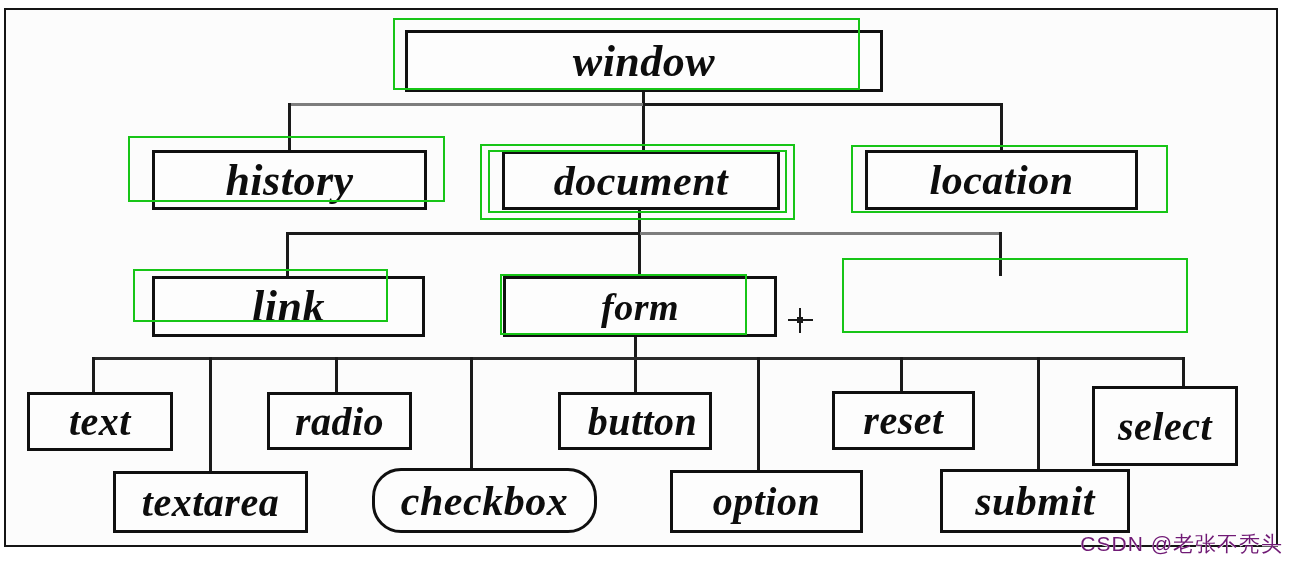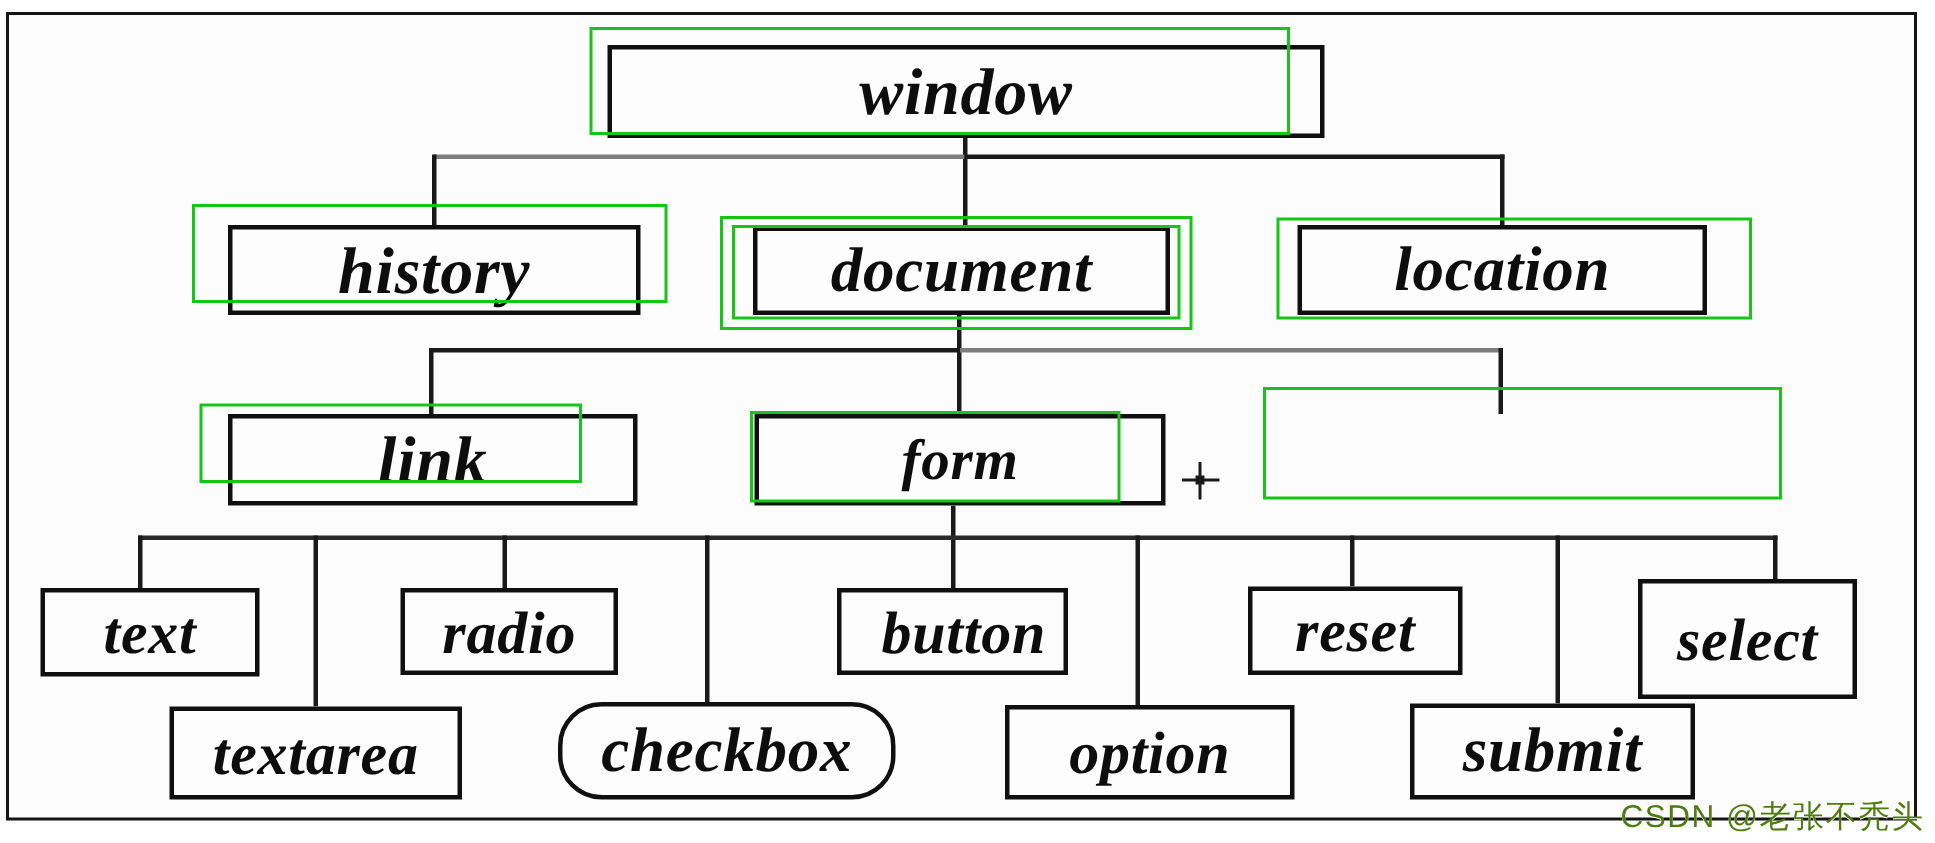--- a/index.html
+++ b/index.html
@@ -58,21 +58,21 @@
   .v-checkbox {left:470px;top:357px;width:3px;height:111px;}
   .v-option   {left:757px;top:357px;width:3px;height:113px;}
   .v-reset    {left:900px;top:357px;width:3px;height:34px;}
   .v-submit   {left:1037px;top:357px;width:3px;height:112px;}
   .v-select   {left:1182px;top:357px;width:3px;height:29px;}
   
   .cross-h{position:absolute;left:788px;top:319px;width:25px;height:2px;background:#1a1a1a;}
   .cross-v{position:absolute;left:799px;top:308px;width:2px;height:25px;background:#1a1a1a;}
   .cross-dot{position:absolute;left:797px;top:317px;width:6px;height:6px;background:#1a1a1a;}
   
-  .watermark{position:absolute;right:7px;top:530px;color:#4d7c0f;
+  .watermark{position:absolute;right:7px;top:530px;color:#701a75;
              font-family:"Liberation Sans","DejaVu Sans",sans-serif;
              font-size:21px;letter-spacing:1px;text-shadow:0 1px 0 #ffffff;margin-left:21px;}
 </style>
 </head>
 <body>
 
 <div class="stage">
   <div class="frame"></div>
 
   <div class="ln v-win"></div>

